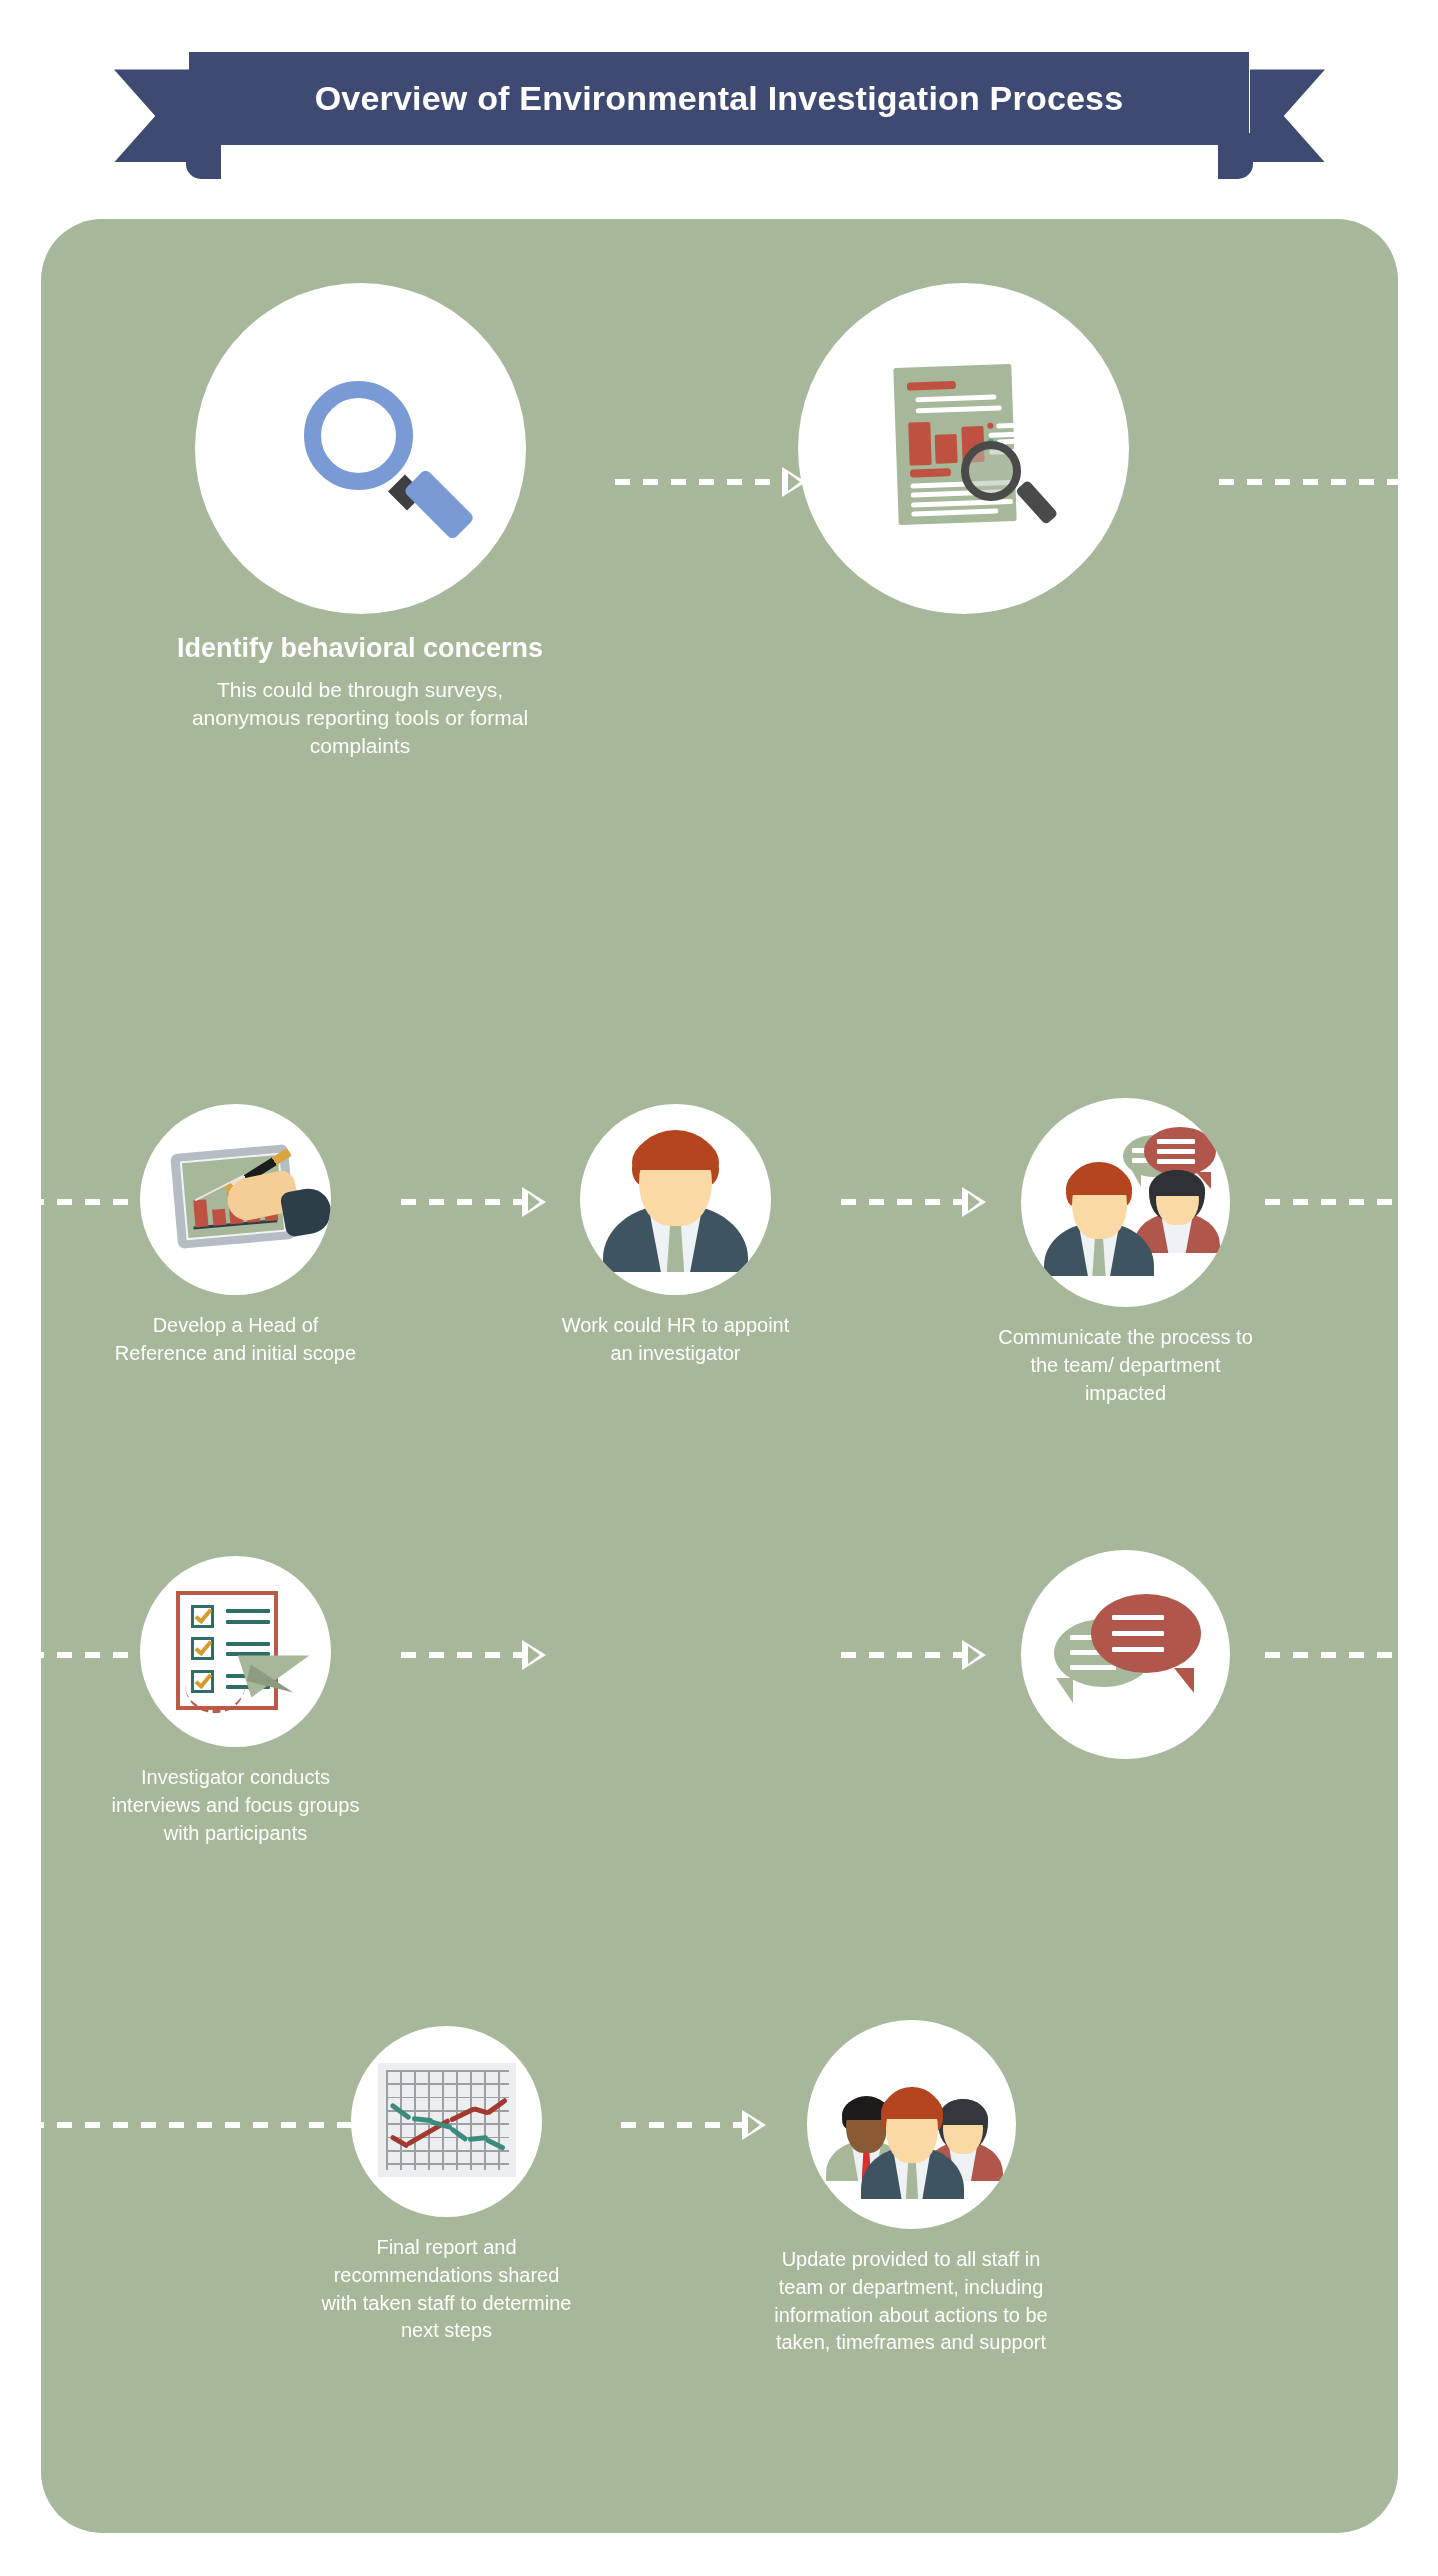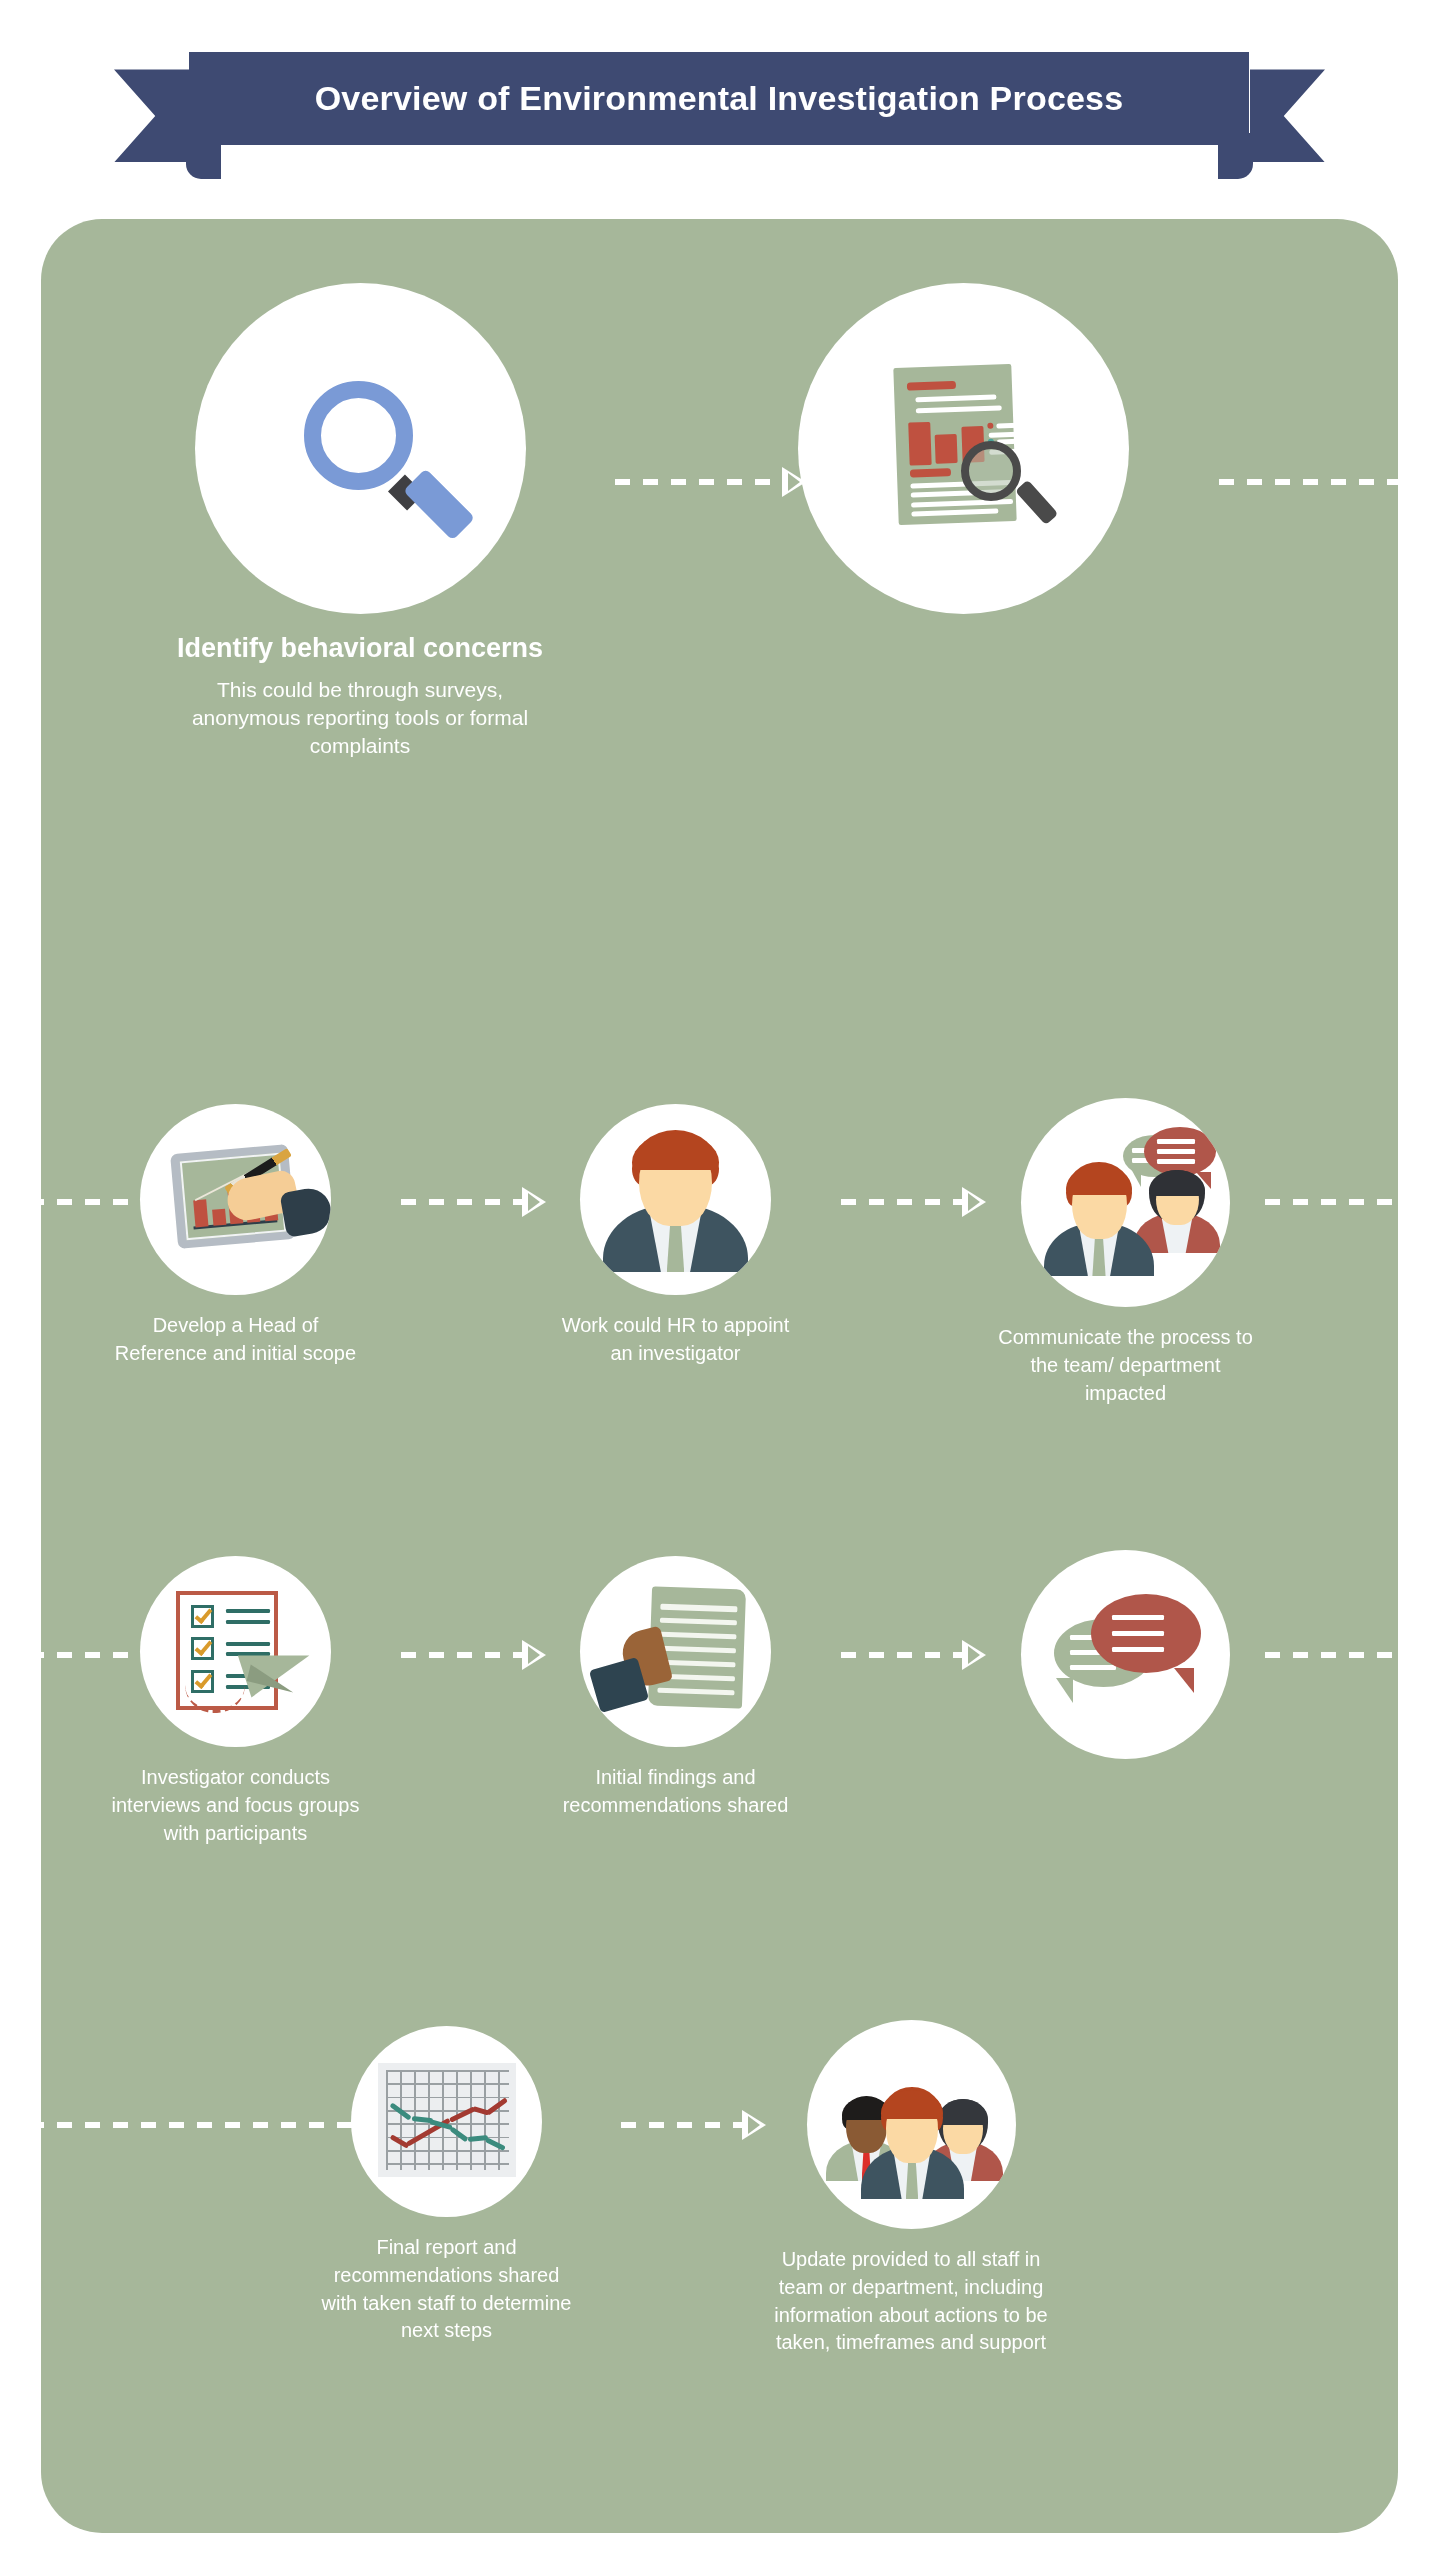--- a/index.html
+++ b/index.html
@@ -588,38 +588,20 @@
       </div>
       <div class="node-caption c-small">Investigator conducts interviews and focus groups with participants</div>
     </div>
 
     <div class="arrow" style="left:360px; top:1433px; width:145px;">
       <div class="dash"></div>
         <div class="head"></div>
         <div class="notch"></div>
     </div>
 
-    <div class="node" style="left:510px; top:1337px; width:249px;">
-      <div class="bubble small ic">
-        <div style="position:relative;width:191px;height:191px;">
-          <div class="paper">
-            <div class="pl" style="top:17.4px;"></div>
-            <div class="pl" style="top:31px;"></div>
-            <div class="pl" style="top:45px;"></div>
-            <div class="pl" style="top:59px;"></div>
-            <div class="pl" style="top:73px;"></div>
-            <div class="pl" style="top:87px;"></div>
-            <div class="pl" style="top:101px;"></div>
-          </div>
-          <div class="hand2"></div>
-          <div class="sleeve2"></div>
-        </div>
-      </div>
-      <div class="node-caption c-small">Initial findings and recommendations shared</div>
-    </div>
 
     <div class="arrow" style="left:800px; top:1433px; width:145px;">
       <div class="dash"></div>
         <div class="head"></div>
         <div class="notch"></div>
     </div>
 
     <div class="node" style="left:951px; top:1331px; width:267px;">
       <div class="bubble med ic">
         <div style="position:relative;width:191px;height:191px;">

